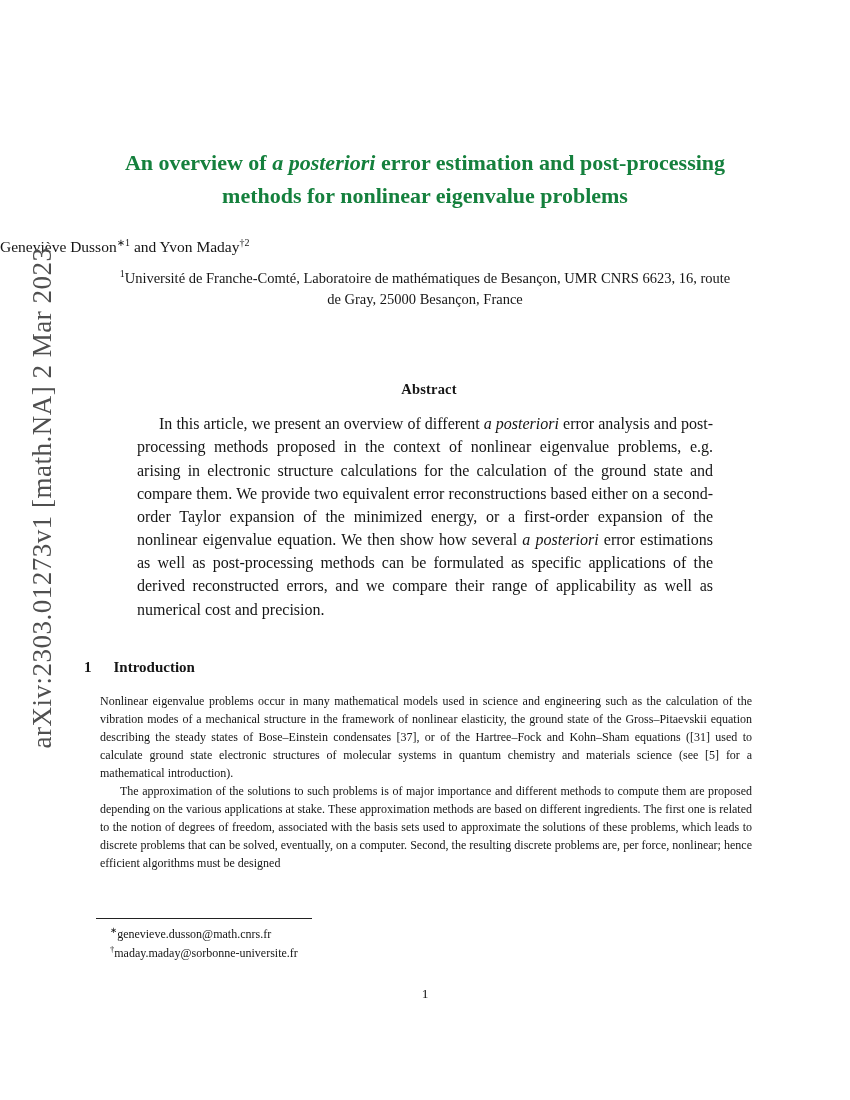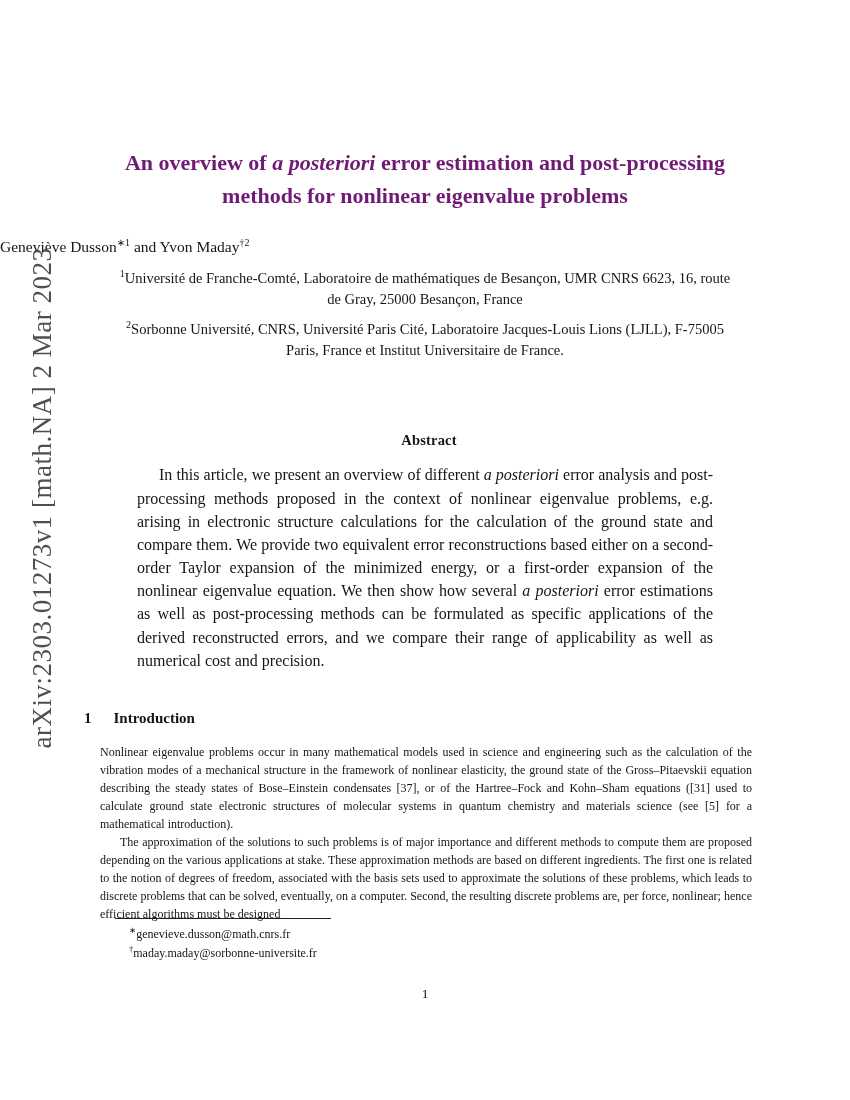--- a/index.html
+++ b/index.html
@@ -23,21 +23,21 @@
     color:#4f4f4f;
     letter-spacing:0.5px;
   }
 
   .title {
     margin:146px auto 0 auto;
     width:680px;
     text-align:center;
     font-size:22px;
     line-height:1.5;
-    color:#701a75;
+    color:#15803d;
   }
   .title .it { font-style:italic; }
 
   .authors {
     margin:26px auto 0 auto;
     text-align:left;
     font-size:15.5px;
   }
   .authors sup, .affil sup { font-size:10px; vertical-align:super; line-height:0; }
 
@@ -85,21 +85,21 @@
     width:652px;
     margin:16px 0 0 100px;
     font-size:12px;
     line-height:1.5;
     text-align:justify;
   }
   .body-para.indent { text-indent:20px; margin-top:0; }
 
   .footnotes {
     position:absolute;
-    left:115px;
+    left:96px;
     top:918px;
     width:652px;
   }
   .footnote-rule {
     width:216px;
     border-top:1px solid #222;
     margin-bottom:5px;
   }
   .footnote {
     font-size:12px;
@@ -122,21 +122,20 @@
 <div class="page">
 
   <div class="watermark">arXiv:2303.01273v1  [math.NA]  2 Mar 2023</div>
 
   <h1 class="title"><span>An overview of </span><span class="it">a posteriori</span><span> error estimation and post-processing methods for nonlinear eigenvalue problems</span></h1>
 
   <div class="authors"><span>Geneviève Dusson</span><sup>∗1</sup><span> and </span><span>Yvon Maday</span><sup>†2</sup></div>
 
   <div class="affils">
     <div class="affil"><sup>1</sup><span>Université de Franche-Comté, Laboratoire de mathématiques de Besançon, UMR CNRS 6623, 16, route de Gray, 25000 Besançon, France</span></div>
-    <div class="affil"><sup>2</sup><span>Sorbonne Université, CNRS, Université Paris Cité, Laboratoire Jacques-Louis Lions (LJLL), F-75005 Paris, France et Institut Universitaire de France.</span></div>
   </div>
 
 
   <div class="abstract-heading">Abstract</div>
 
   <p class="abstract-body"><span>In this article, we present an overview of different </span><span class="it">a posteriori</span><span> error analysis and post-processing methods proposed in the context of nonlinear eigenvalue problems, e.g. arising in electronic structure calculations for the calculation of the ground state and compare them. We provide two equivalent error reconstructions based either on a second-order Taylor expansion of the minimized energy, or a first-order expansion of the nonlinear eigenvalue equation. We then show how several </span><span class="it">a posteriori</span><span> error estimations as well as post-processing methods can be formulated as specific applications of the derived reconstructed errors, and we compare their range of applicability as well as numerical cost and precision.</span></p>
 
   <h2 class="section-heading"><span class="sec-num">1</span><span>Introduction</span></h2>
 
   <p class="body-para">Nonlinear eigenvalue problems occur in many mathematical models used in science and engineering such as the calculation of the vibration modes of a mechanical structure in the framework of nonlinear elasticity, the ground state of the Gross–Pitaevskii equation describing the steady states of Bose–Einstein condensates [37], or of the Hartree–Fock and Kohn–Sham equations ([31] used to calculate ground state electronic structures of molecular systems in quantum chemistry and materials science (see [5] for a mathematical introduction).</p>

